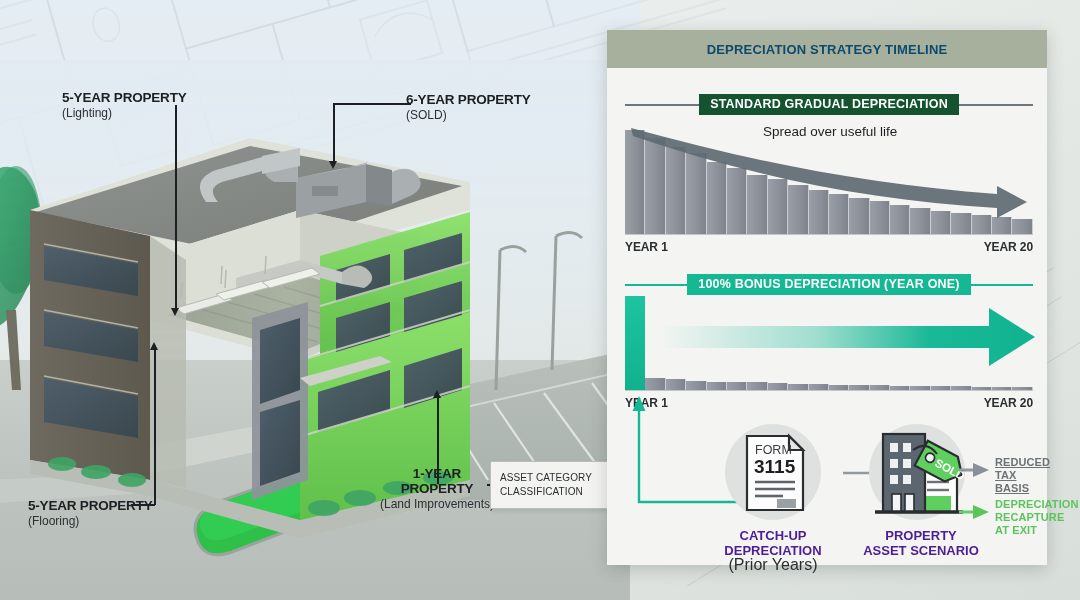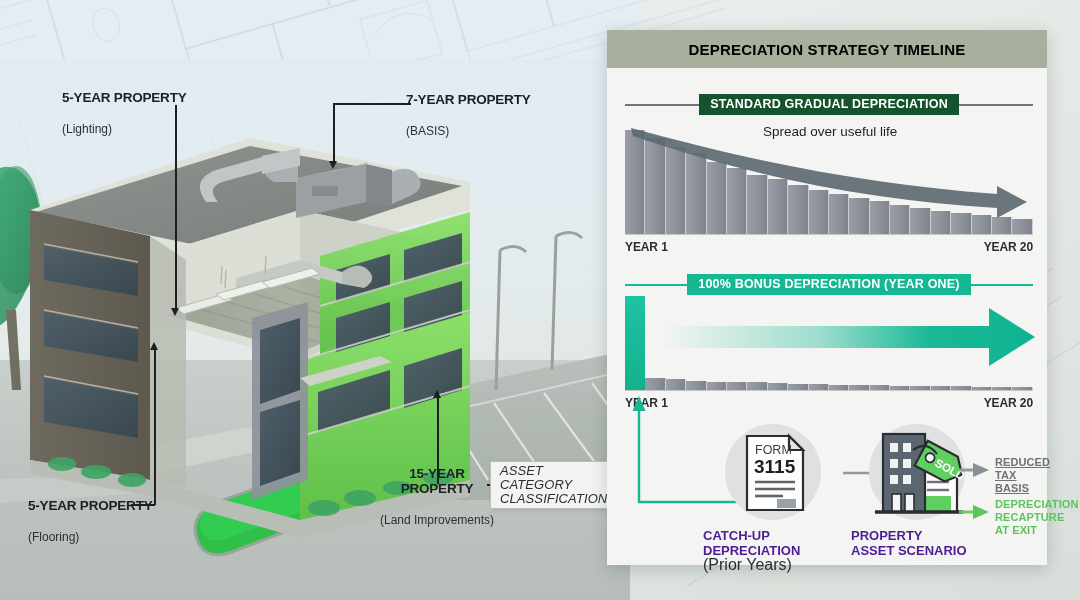--- a/index.html
+++ b/index.html
@@ -33,53 +33,53 @@
     background: linear-gradient(180deg,#e1ebf1 0%, rgba(226,234,236,.25) 100%);
   }
 
   
   .callout { position:absolute; }
   .callout .l1 {
     font-weight:bold; font-size:13.5px; color:#1d1f22; letter-spacing:-0.2px;
     white-space:nowrap; line-height:15px;
   }
   .callout .l2 {
-    font-size:12px; color:#2c2f33; white-space:nowrap; line-height:14px; margin-top:17px;
+    font-size:12px; color:#2c2f33; white-space:nowrap; line-height:14px; margin-top:1px;
   }
   .callout.ctr { text-align:center; }
 
   .lead { position:absolute; background:#1d1f22; }
   .lead.v { width:1.6px; }
   .lead.h { height:1.6px; }
   .arrowhead {
     position:absolute; width:0; height:0;
     border-left:4.5px solid transparent; border-right:4.5px solid transparent;
     border-top:8px solid #1d1f22;
   }
 
   .asset-box {
     position:absolute; left:490px; top:461px; width:125px; height:48px;
     background:#f3f4f2; border:1px solid #b9beb9;
     box-shadow: 2px 2px 4px rgba(0,0,0,.10);
     display:flex; flex-direction:column; justify-content:center; padding-left:9px;
   }
-  .asset-box div { font-size:13px; color:#2b2e31; line-height:14px; letter-spacing:.1px;font-style:italic; }
+  .asset-box div { font-size:10px; color:#2b2e31; line-height:14px; letter-spacing:.1px; }
 
   
   .panel {
     position:absolute; left:607px; top:30px; width:440px; height:535px;
     background:#f4f5f3;
     box-shadow: 0 4px 16px rgba(40,50,45,.22);
   }
   .panel-head {
     height:38px; background:#a7b09d;
     display:flex; align-items:center; justify-content:center;
   }
   .panel-head h1 {
-    font-size:15px; font-weight:bold; color:#000000; letter-spacing:.2px;
+    font-size:13px; font-weight:bold; color:#0c4a6e; letter-spacing:.2px;
   }
   .panel-body { position:relative; height:497px; }
 
   
   .banner-row { position:absolute; left:18px; right:14px; display:flex; align-items:center; }
   .banner-row .rule { flex:1; height:2px; }
   .banner-row .rule.gray { background:#6e757c; }
   .banner-row .rule.teal { background:#16b894; }
   .banner {
     padding:3px 11px 4px; font-size:12.5px; font-weight:bold; color:#fff;
@@ -101,21 +101,21 @@
     position:absolute; font-size:12px; font-weight:bold; color:#2b2e31; letter-spacing:-.1px;
   }
   .spread-label {
     position:absolute; font-size:13.5px; color:#1d1f22;
   }
   .full-label {
     position:absolute; font-size:14px; font-weight:bold; color:#1d1f22; letter-spacing:-.2px;
   }
 
   
-  .icon-node { position:absolute; text-align:left; }
+  .icon-node { position:absolute; text-align:center; }
   .node-title { font-size:13px; font-weight:bold; color:#4c1d95; line-height:15px; white-space:nowrap; }
   .node-sub { font-size:16px; color:#2b2e31; line-height:14px; white-space:nowrap; }
 
   .outcome { position:absolute; font-size:11px; font-weight:bold; line-height:13px; letter-spacing:.1px; }
   .outcome.gray { color:#6d7277;text-decoration:underline; }
   .outcome.green { color:#5cc45c; }
 </style>
 </head>
 <body>
 
@@ -343,31 +343,31 @@
 
     <div class="lead h" style="left:487px; top:424px; width:30px;"></div>
   </div>
 
   <div class="callout" style="left:62px; top:90px;">
     <div class="l1">5-YEAR PROPERTY</div>
     <div class="l2">(Lighting)</div>
   </div>
 
   <div class="callout" style="left:406px; top:92px;">
-    <div class="l1">7-YEAR PROPERTY</div>
-    <div class="l2">(BASIS)</div>
+    <div class="l1">6-YEAR PROPERTY</div>
+    <div class="l2">(SOLD)</div>
   </div>
 
   <div class="callout" style="left:28px; top:498px;">
     <div class="l1">5-YEAR PROPERTY</div>
     <div class="l2">(Flooring)</div>
   </div>
 
   <div class="callout ctr" style="left:372px; top:466px; width:130px;">
-    <div class="l1" style="white-space:pre-line;">15-YEAR
+    <div class="l1" style="white-space:pre-line;">1-YEAR
 PROPERTY</div>
     <div class="l2">(Land Improvements)</div>
   </div>
 
   <div class="asset-box">
     <div>ASSET CATEGORY</div>
     <div>CLASSIFICATION</div>
   </div>
 
   <div class="panel">

